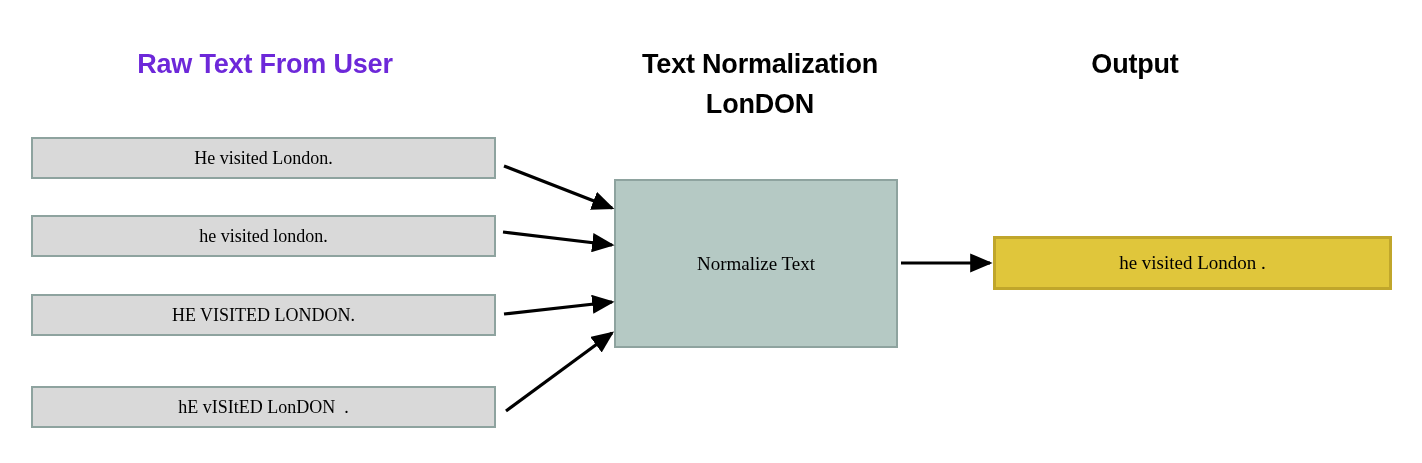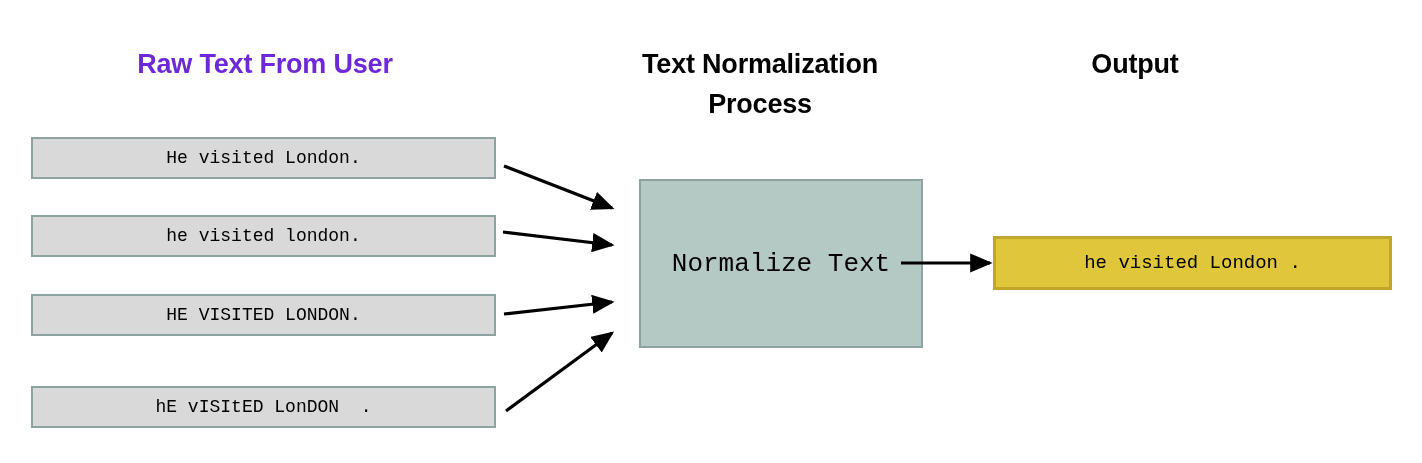--- a/index.html
+++ b/index.html
@@ -38,21 +38,21 @@
   #header-raw   { left: 30px;   top: 44px;  width: 470px; }
   #header-norm  { left: 570px;  top: 44px;  width: 380px; }
   #header-out   { left: 940px; top: 44px;  width: 390px; }
 
   .text-box {
     position: absolute;
     box-sizing: border-box;
     display: flex;
     align-items: center;
     justify-content: center;
-    font-family: Liberation Mono, monospace;
+    font-family: Liberation Serif, serif;
     font-size: 18px;
     color: #000000;
     white-space: pre;
   }
 
   .input-box {
     left: 31px;
     width: 465px;
     height: 42px;
     background: #d9d9d9;
@@ -64,22 +64,21 @@
   #input-box-2 { top: 294px; }
   #input-box-3 { top: 386px; }
 
   #process-box {
     left: 614px;
     top: 179px;
     width: 284px;
     height: 169px;
     background: #b5c9c4;
     border: 2px solid #8ea39f;
-    font-size: 26px;
-    margin-left: 25px;
+    font-size: 19px;
   }
 
   #output-box {
     left: 993px;
     top: 236px;
     width: 399px;
     height: 54px;
     background: #e0c63b;
     border: 3px solid #c0a62b;
     font-size: 19px;
@@ -94,21 +93,21 @@
   }
 </style>
 </head>
 <body style="background: rgb(255, 255, 255);">
 
 <div id="canvas">
 
   <div class="col-header" id="header-raw" style="color: #6d28d9;">Raw Text From User</div>
 
   <div class="col-header" id="header-norm" style="color: rgb(0, 0, 0);">Text Normalization
-Process</div>
+LonDON</div>
 
   <div class="col-header" id="header-out" style="color: rgb(0, 0, 0);">Output</div>
 
   <div class="text-box input-box" id="input-box-0" style="background: rgb(217, 217, 217); border-color: rgb(142, 163, 159); color: rgb(0, 0, 0);">He visited London.</div>
 
   <div class="text-box input-box" id="input-box-1" style="background: rgb(217, 217, 217); border-color: rgb(142, 163, 159); color: rgb(0, 0, 0);">he visited london.</div>
 
   <div class="text-box input-box" id="input-box-2" style="background: rgb(217, 217, 217); border-color: rgb(142, 163, 159); color: rgb(0, 0, 0);">HE VISITED LONDON.</div>
 
   <div class="text-box input-box" id="input-box-3" style="background: rgb(217, 217, 217); border-color: rgb(142, 163, 159); color: rgb(0, 0, 0);">hE vISItED LonDON  .</div>

